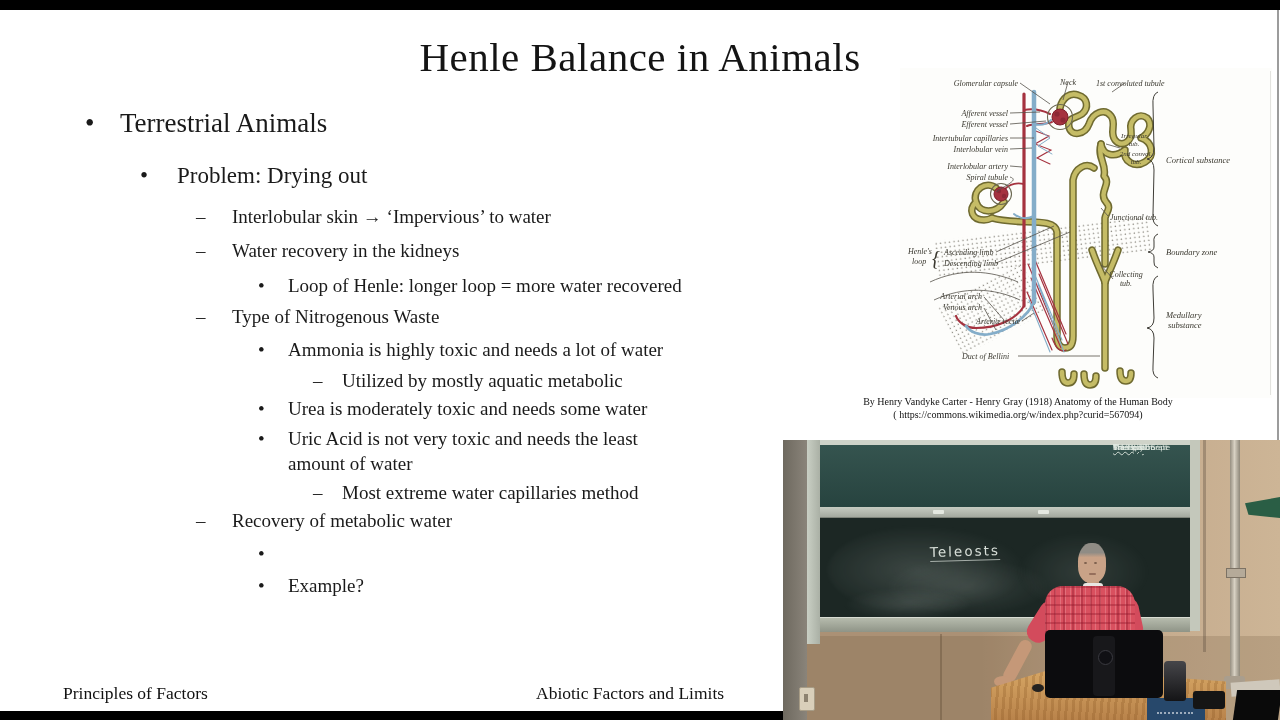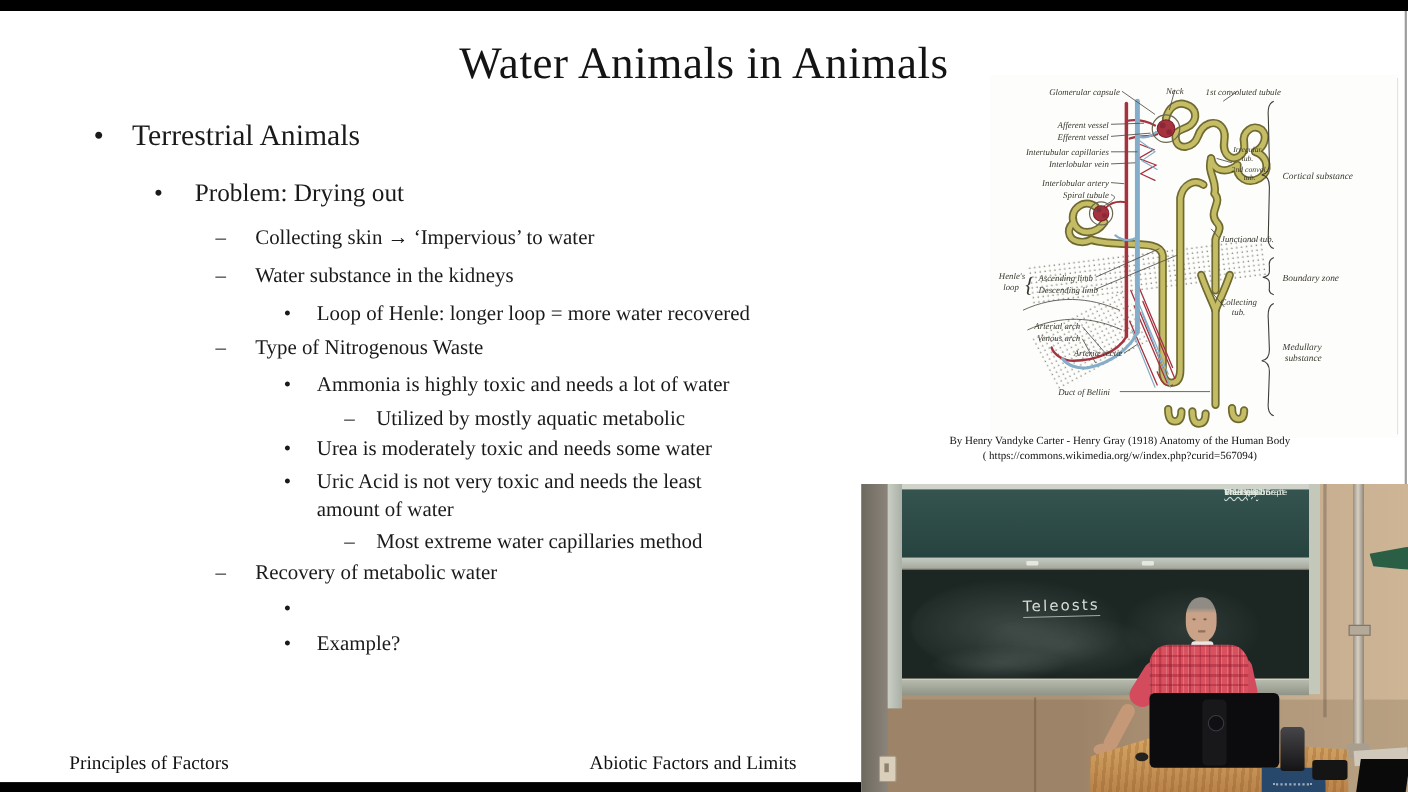--- a/index.html
+++ b/index.html
@@ -108,37 +108,37 @@
 </style>
 </head>
 <body>
 
 <div class="stage">
 
   <div class="bar top"></div>
   <div class="bar bottom"></div>
   <div class="edge-line"></div>
 
-  <h1 class="title">Water Animals in Animals</h1>
+  <h1 class="title">Henle Balance in Animals</h1>
 
   <div class="b l1" style="top:106px">
     <span class="m">•</span>
     <span class="t">Terrestrial Animals</span>
   </div>
   <div class="b l2" style="top:161px">
     <span class="m">•</span>
     <span class="t">Problem: Drying out</span>
   </div>
   <div class="b l3" style="top:205px">
     <span class="m">–</span>
-    <span class="t">Collecting skin → ‘Impervious’ to water</span>
+    <span class="t">Interlobular skin → ‘Impervious’ to water</span>
   </div>
   <div class="b l3" style="top:239px">
     <span class="m">–</span>
-    <span class="t">Water substance in the kidneys</span>
+    <span class="t">Water recovery in the kidneys</span>
   </div>
   <div class="b l4" style="top:274px">
     <span class="m">•</span>
     <span class="t">Loop of Henle: longer loop = more water recovered</span>
   </div>
   <div class="b l3" style="top:305px">
     <span class="m">–</span>
     <span class="t">Type of Nitrogenous Waste</span>
   </div>
   <div class="b l4" style="top:338px">

